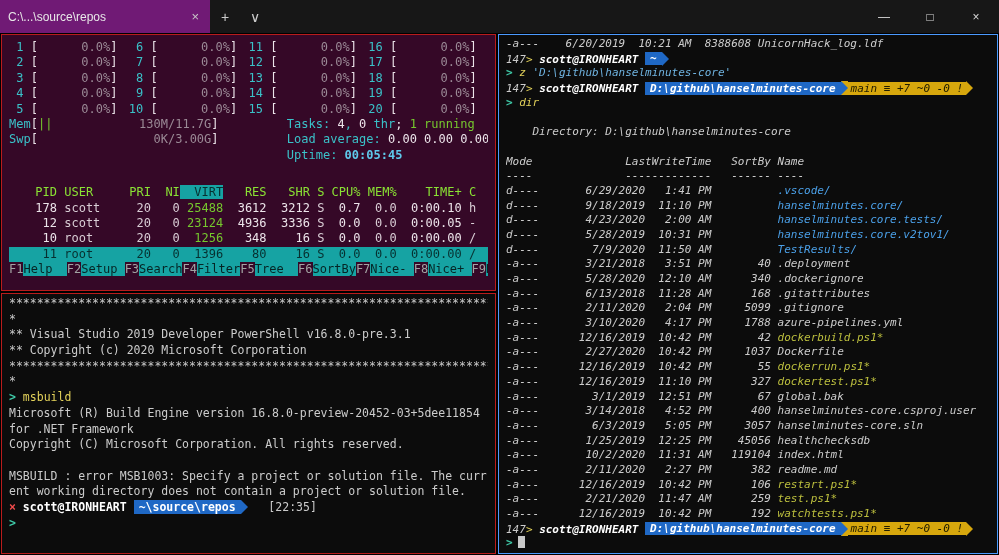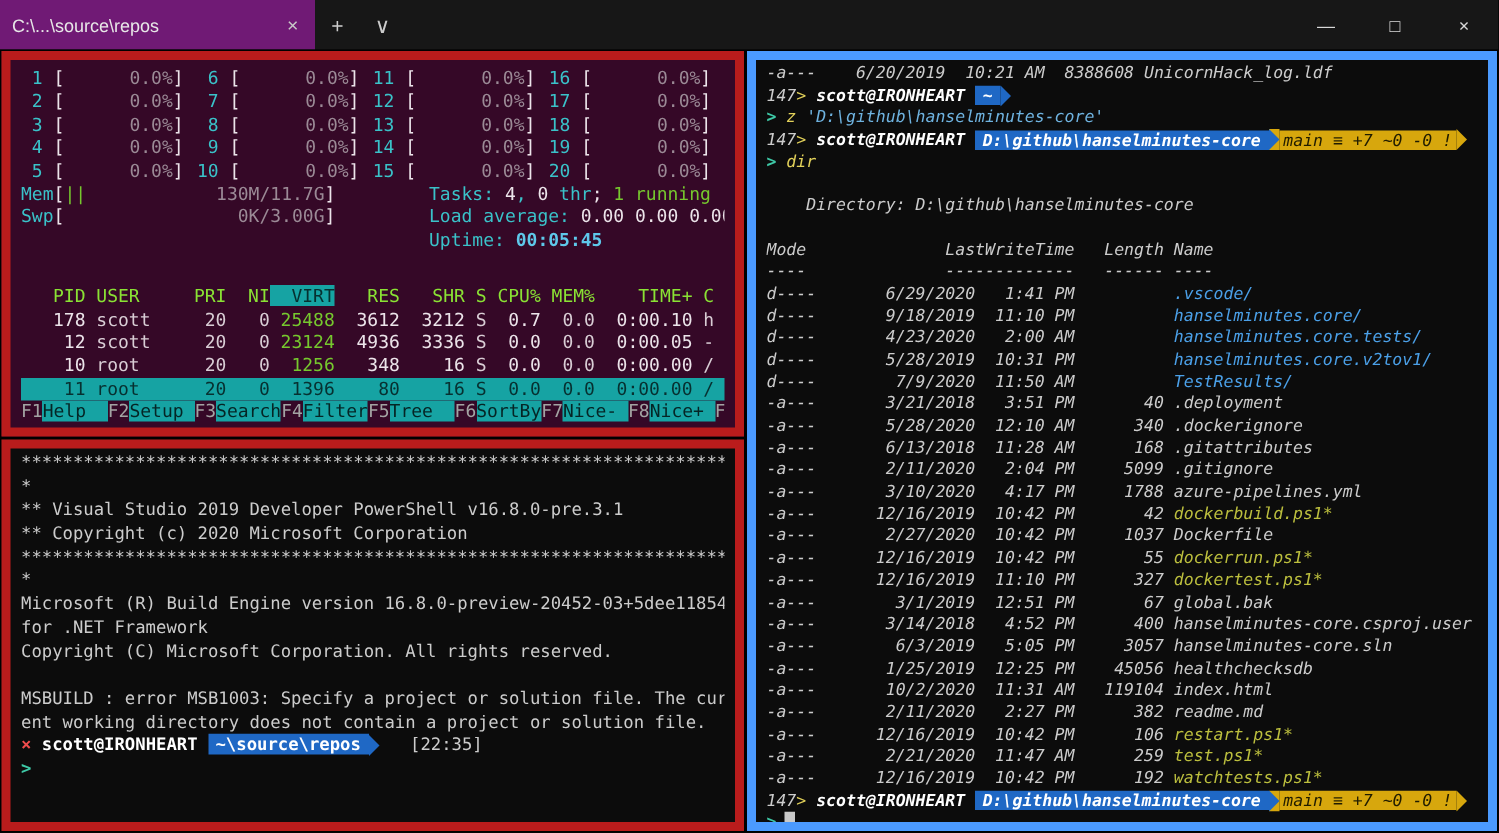--- a/index.html
+++ b/index.html
@@ -13,21 +13,21 @@
   .tab { width:210px; background:#701a75; display:flex; align-items:center; padding:0 8px; gap:6px; }
   .tab-title { flex:1; white-space:nowrap; overflow:hidden; }
   .tab-close { color:#c8c8c8; font-size:13px; padding:0 3px; }
   .tb-btn { width:30px; display:flex; align-items:center; justify-content:center; color:#cccccc; font-size:14px; }
   .tb-spacer { flex:1; }
   .win-btn { width:46px; display:flex; align-items:center; justify-content:center; color:#d8d8d8; font-size:12px; }
 
   
   .content { flex:1; display:flex; background:#000; min-height:0; }
   .left-col { width:497px; display:flex; flex-direction:column; min-height:0; }
-  .pane { margin:1px; border:6px solid #b91c1c; overflow:hidden; }
+  .pane { margin:1px; border:1px solid #b91c1c; overflow:hidden; }
   .pane.focused { border-color:#4b9aff; }
   .term { background:#0c0c0c; color:#cccccc; padding:2px 7px; }
   #ps-left { flex:1; font-size:11.5px; }
   #ps-left .line { height:15.7px; line-height:15.7px; }
   #ps-right { flex:1; font-size:11px;font-style:italic; }
   #ps-right .line { height:14.7px; line-height:14.7px; }
 
   .line { white-space:pre; overflow:hidden; }
   .tk { white-space:pre; }
 
@@ -149,40 +149,41 @@
           </div>
         <div id="htop-fbar"><span class="fk">F1</span><span class="fl">Help  </span><span class="fk">F2</span><span class="fl">Setup </span><span class="fk">F3</span><span class="fl">Search</span><span class="fk">F4</span><span class="fl">Filter</span><span class="fk">F5</span><span class="fl">Tree  </span><span class="fk">F6</span><span class="fl">SortBy</span><span class="fk">F7</span><span class="fl">Nice- </span><span class="fk">F8</span><span class="fl">Nice+ </span><span class="fk">F9</span><span class="fl">Kill  </span></div>
       </div>
       <div class="pane term" id="ps-left">
           <div class="line"><span class="tk p">**********************************************************************</span></div>
           <div class="line"><span class="tk p">*</span></div>
           <div class="line"><span class="tk p">** Visual Studio 2019 Developer PowerShell v16.8.0-pre.3.1</span></div>
           <div class="line"><span class="tk p">** Copyright (c) 2020 Microsoft Corporation</span></div>
           <div class="line"><span class="tk p">**********************************************************************</span></div>
           <div class="line"><span class="tk p">*</span></div>
+          <div class="line"><span class="tk pc">&gt;</span><span class="tk py"> msbuild</span></div>
           <div class="line"><span class="tk p">Microsoft (R) Build Engine version 16.8.0-preview-20452-03+5dee11854</span></div>
           <div class="line"><span class="tk p">for .NET Framework</span></div>
           <div class="line"><span class="tk p">Copyright (C) Microsoft Corporation. All rights reserved.</span></div>
           <div class="line">&nbsp;</div>
           <div class="line"><span class="tk p">MSBUILD : error MSB1003: Specify a project or solution file. The curr</span></div>
           <div class="line"><span class="tk p">ent working directory does not contain a project or solution file.</span></div>
           <div class="line"><span class="tk pr">×</span><span class="tk pw"> scott@IRONHEART</span><span class="tk p"> </span><span class="tk segblue">~\source\repos</span><span class="tk arrblue"></span><span class="tk p">   [22:35]</span></div>
           <div class="line"><span class="tk pc">&gt;</span></div>
         </div>
     </div>
     <div class="pane term focused" id="ps-right">
         <div class="line"><span class="tk p">-a---    6/20/2019  10:21 AM  8388608 UnicornHack_log.ldf</span></div>
         <div class="line"><span class="tk p">147</span><span class="tk py">&gt;</span><span class="tk p"> </span><span class="tk pw">scott@IRONHEART</span><span class="tk p"> </span><span class="tk segblue">~</span><span class="tk arrblue"></span></div>
         <div class="line"><span class="tk pc">&gt;</span><span class="tk py"> z</span><span class="tk ps"> 'D:\github\hanselminutes-core'</span></div>
         <div class="line"><span class="tk p">147</span><span class="tk py">&gt;</span><span class="tk p"> </span><span class="tk pw">scott@IRONHEART</span><span class="tk p"> </span><span class="tk segblue">D:\github\hanselminutes-core</span><span class="tk arrbluey"></span><span class="tk segyellow">main ≡ +7 ~0 -0 !</span><span class="tk arryellow"></span></div>
         <div class="line"><span class="tk pc">&gt;</span><span class="tk py"> dir</span></div>
         <div class="line">&nbsp;</div>
         <div class="line"><span class="tk p">    Directory: D:\github\hanselminutes-core</span></div>
         <div class="line">&nbsp;</div>
-        <div class="line"><span class="tk p">Mode              LastWriteTime   Length Name</span></div>
+        <div class="line"><span class="tk p">Mode              LastWriteTime   SortBy Name</span></div>
         <div class="line"><span class="tk p">----              -------------   ------ ----</span></div>
         <div class="line"><span class="tk p">d----       6/29/2020   1:41 PM          </span><span class="tk fdir">.vscode/</span></div>
         <div class="line"><span class="tk p">d----       9/18/2019  11:10 PM          </span><span class="tk fdir">hanselminutes.core/</span></div>
         <div class="line"><span class="tk p">d----       4/23/2020   2:00 AM          </span><span class="tk fdir">hanselminutes.core.tests/</span></div>
         <div class="line"><span class="tk p">d----       5/28/2019  10:31 PM          </span><span class="tk fdir">hanselminutes.core.v2tov1/</span></div>
         <div class="line"><span class="tk p">d----        7/9/2020  11:50 AM          </span><span class="tk fdir">TestResults/</span></div>
         <div class="line"><span class="tk p">-a---       3/21/2018   3:51 PM       40 </span><span class="tk p">.deployment</span></div>
         <div class="line"><span class="tk p">-a---       5/28/2020  12:10 AM      340 </span><span class="tk p">.dockerignore</span></div>
         <div class="line"><span class="tk p">-a---       6/13/2018  11:28 AM      168 </span><span class="tk p">.gitattributes</span></div>
         <div class="line"><span class="tk p">-a---       2/11/2020   2:04 PM     5099 </span><span class="tk p">.gitignore</span></div>

